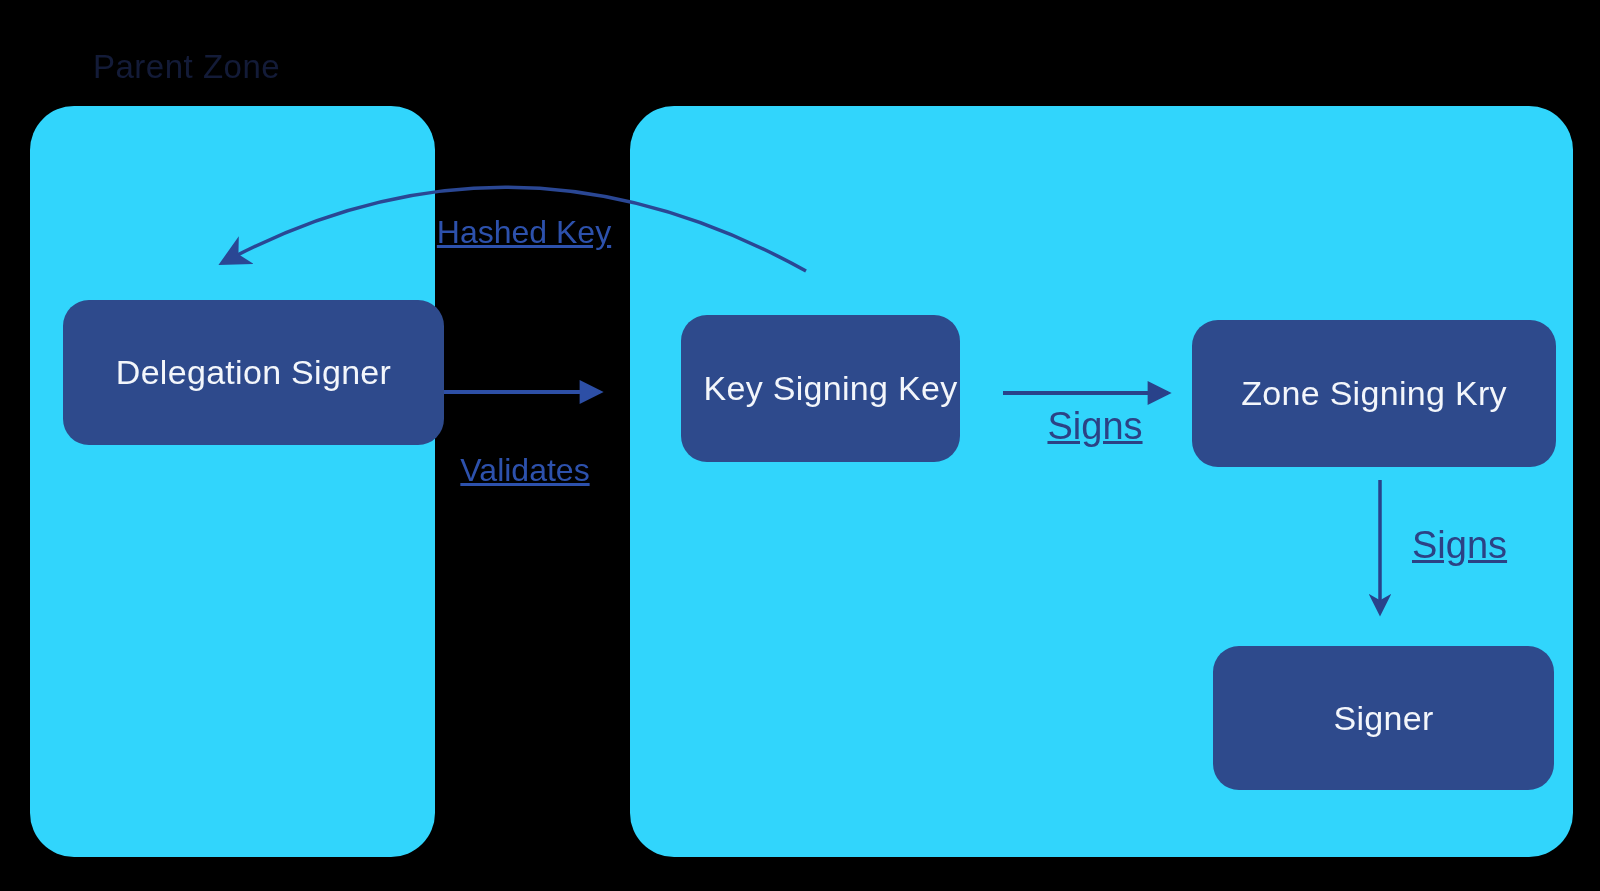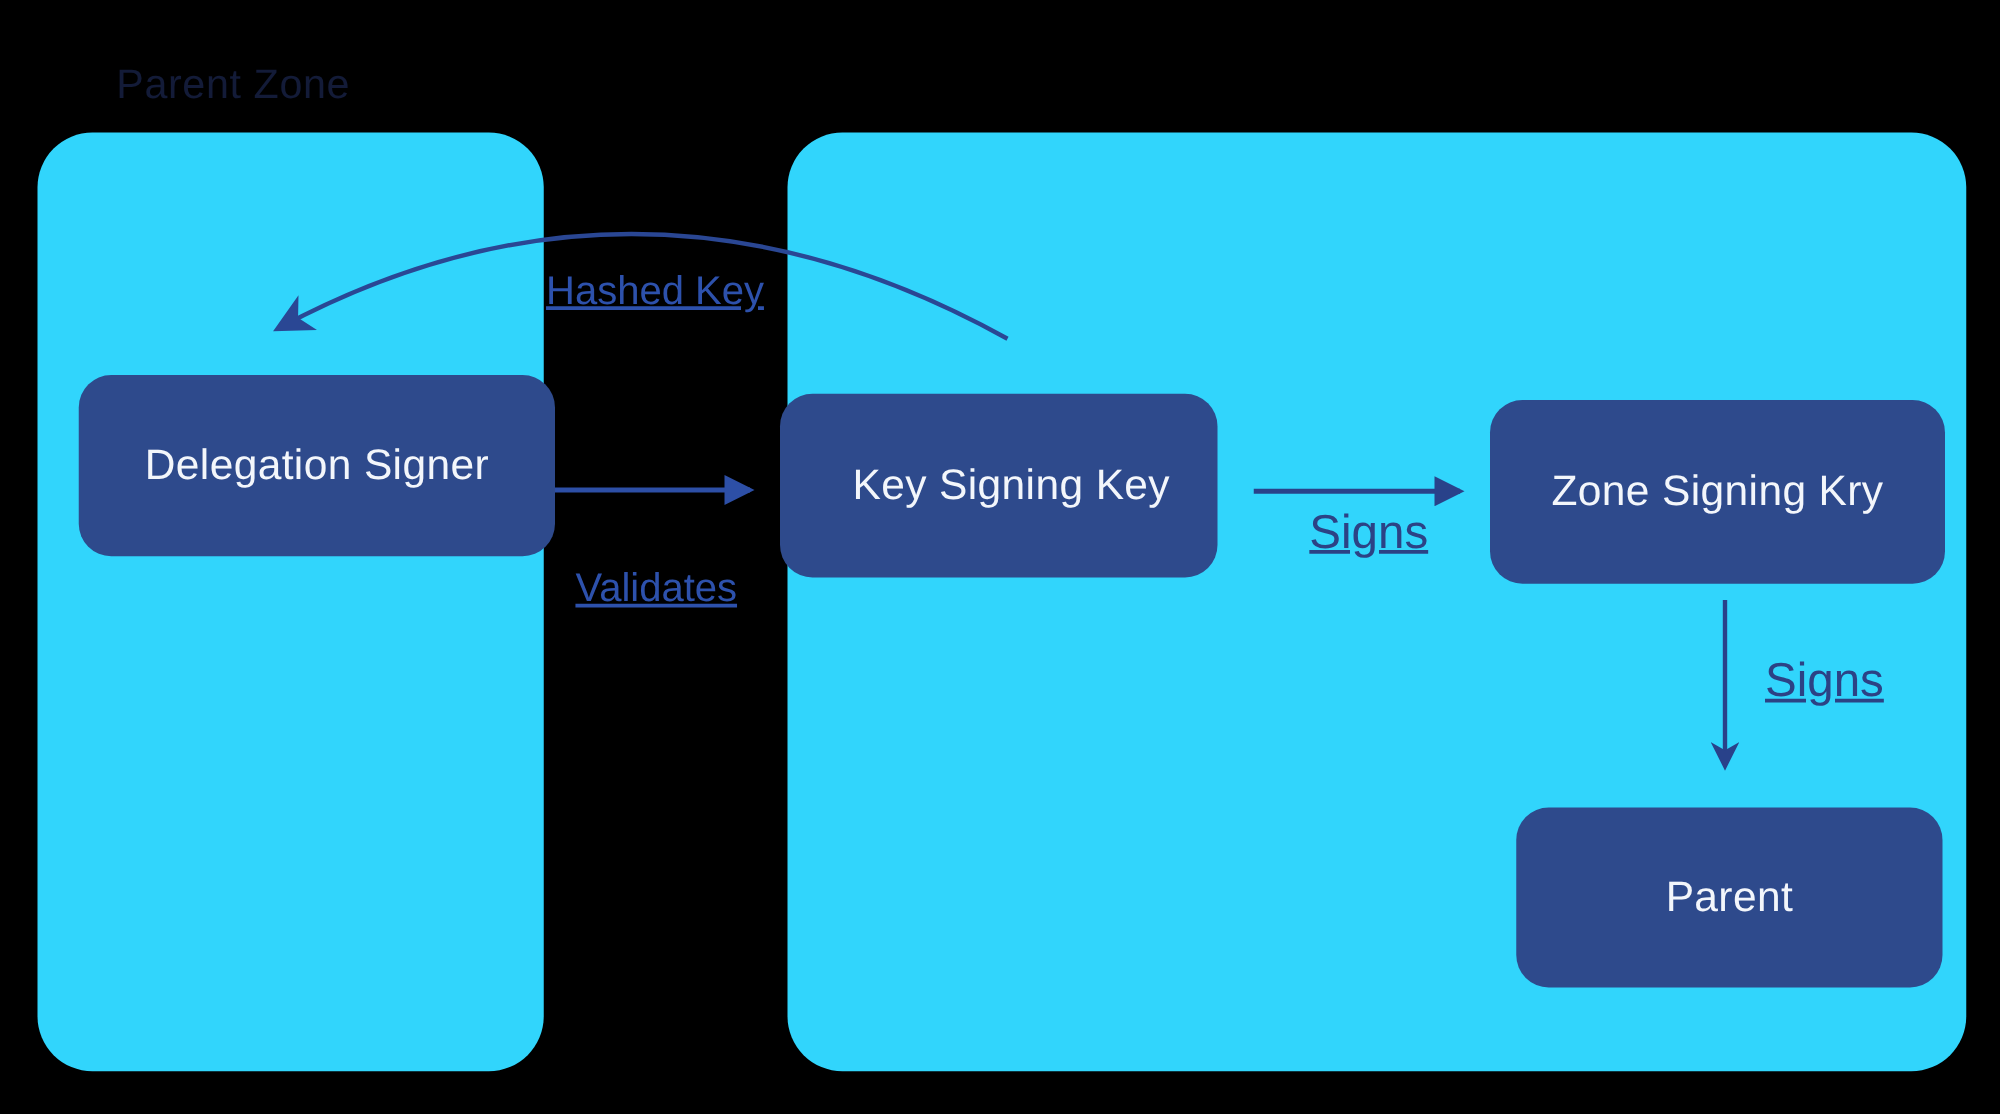--- a/index.html
+++ b/index.html
@@ -45,21 +45,21 @@
     border-radius: 26px;
     display: flex;
     align-items: center;
     justify-content: center;
     color: var(--node-text);
     font-size: 34px;
     letter-spacing: 0.3px;
     white-space: nowrap;
   }
   .node-ds     { left: 63px;   top: 300px; width: 381px; height: 145px; }
-  .node-ksk    { left: 624px;  top: 315px; width: 350px; height: 147px; padding-left: 20px; }
+  .node-ksk    { left: 681px;  top: 315px; width: 279px; height: 147px; padding-left: 20px; }
   .node-zsk    { left: 1192px; top: 320px; width: 364px; height: 147px; }
   .node-rrsets { left: 1213px; top: 646px; width: 341px; height: 144px; }
   .edge-label {
     position: absolute;
     white-space: nowrap;
     text-decoration: underline;
   }
   .edge-label.on-gap  { color: var(--gap-label);  font-size: 32px; }
   .edge-label.on-zone { color: var(--zone-label); font-size: 38px; }
   .lbl-hashed-key { left: 404px;  top: 214px; width: 240px; text-align: center; }
@@ -103,20 +103,20 @@
     <line x1="438" y1="392" x2="600" y2="392" style="stroke: var(--gap-arrow);" stroke-width="4" marker-end="url(#triGap)"></line>
 
     <line x1="1003" y1="393" x2="1168" y2="393" style="stroke: var(--zone-arrow);" stroke-width="4" marker-end="url(#triZone)"></line>
 
     <line x1="1380" y1="480" x2="1380" y2="612" style="stroke: var(--zone-arrow);" stroke-width="3.5" marker-end="url(#stealthZone)"></line>
   </svg>
 
   <div class="node node-ds">Delegation Signer</div>
   <div class="node node-ksk">Key Signing Key</div>
   <div class="node node-zsk">Zone Signing Kry</div>
-  <div class="node node-rrsets">Parent</div>
+  <div class="node node-rrsets">Signer</div>
 
   <div class="edge-label on-gap lbl-hashed-key">Hashed Key</div>
   <div class="edge-label on-gap lbl-validates">Validates</div>
   <div class="edge-label on-zone lbl-signs-1">Signs</div>
   <div class="edge-label on-zone lbl-signs-2">Signs</div>
 
 </div>
 
 </body></html>

